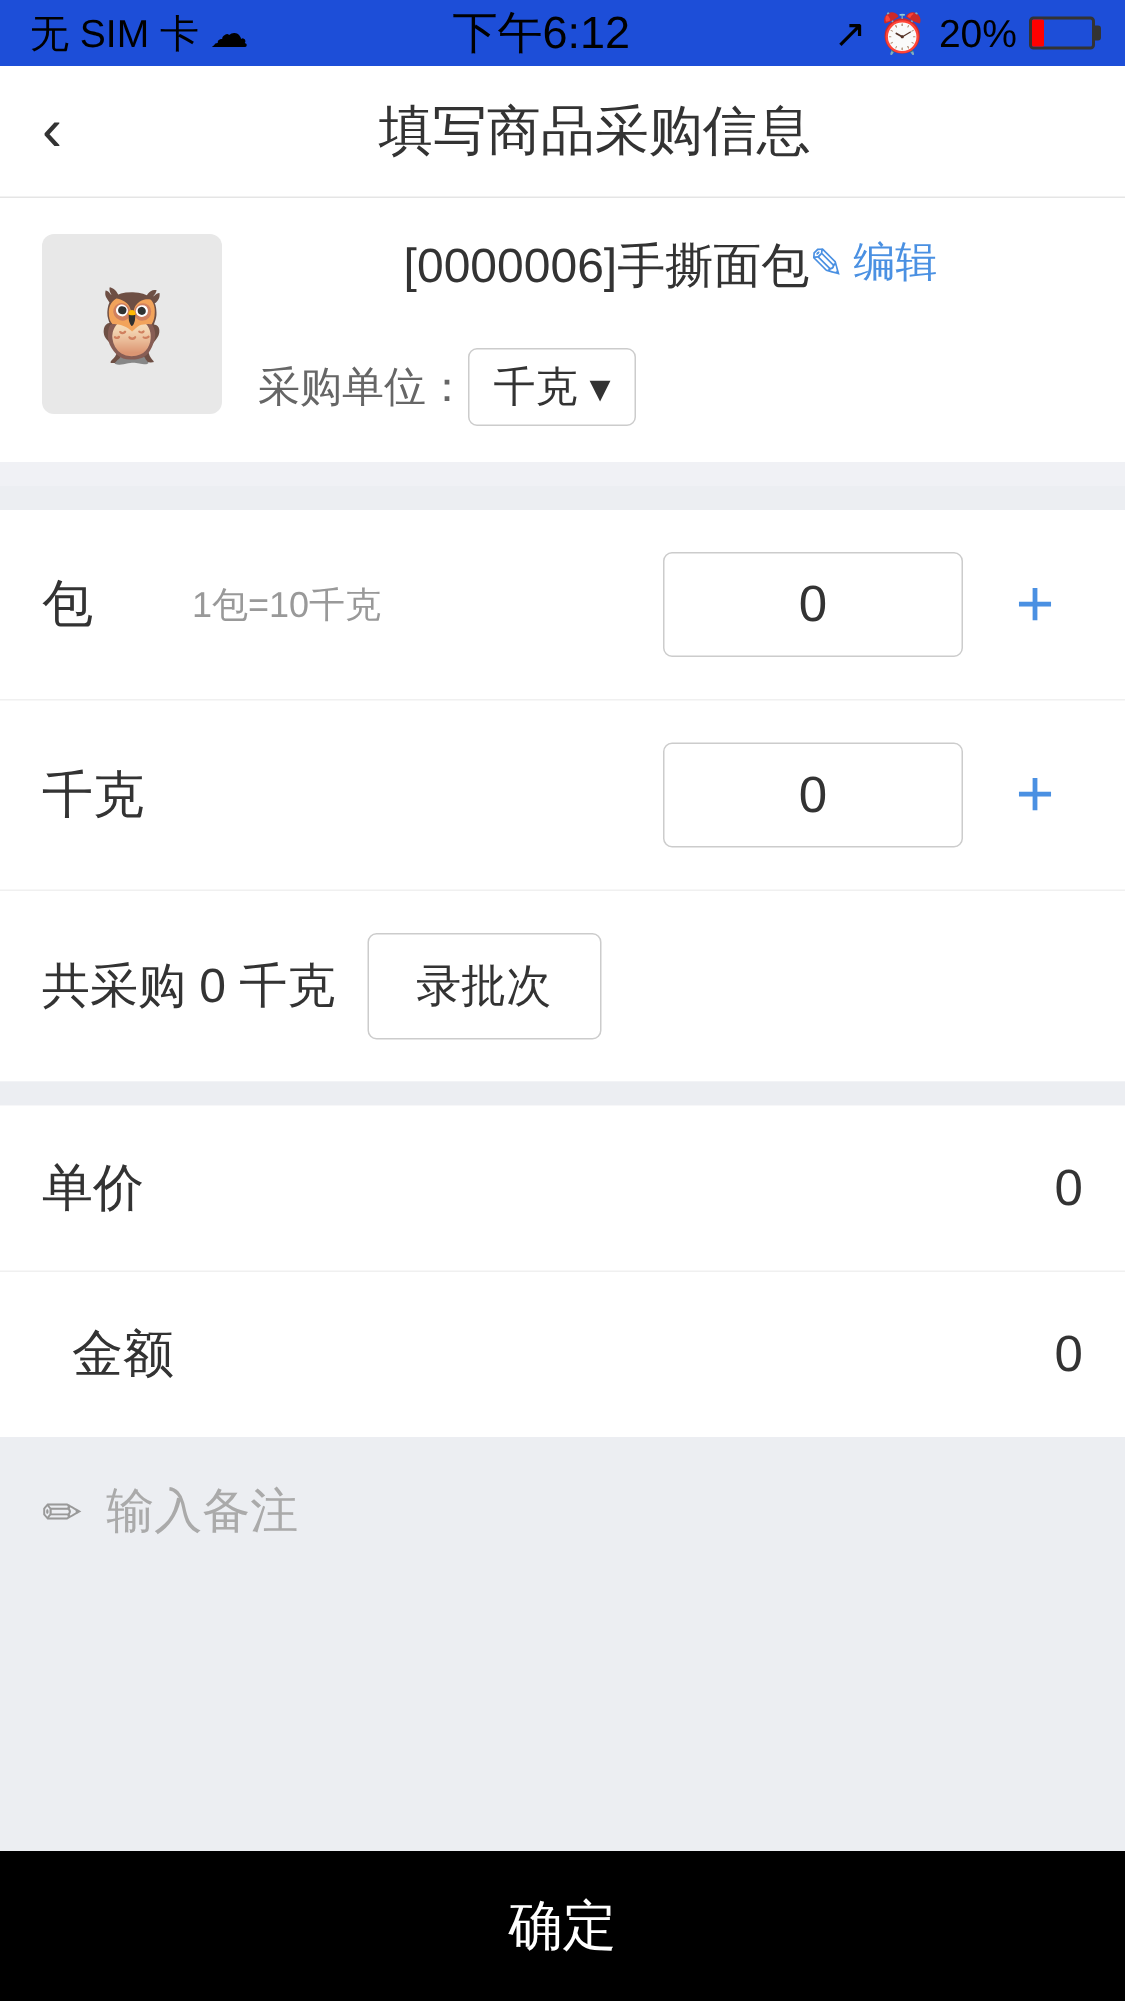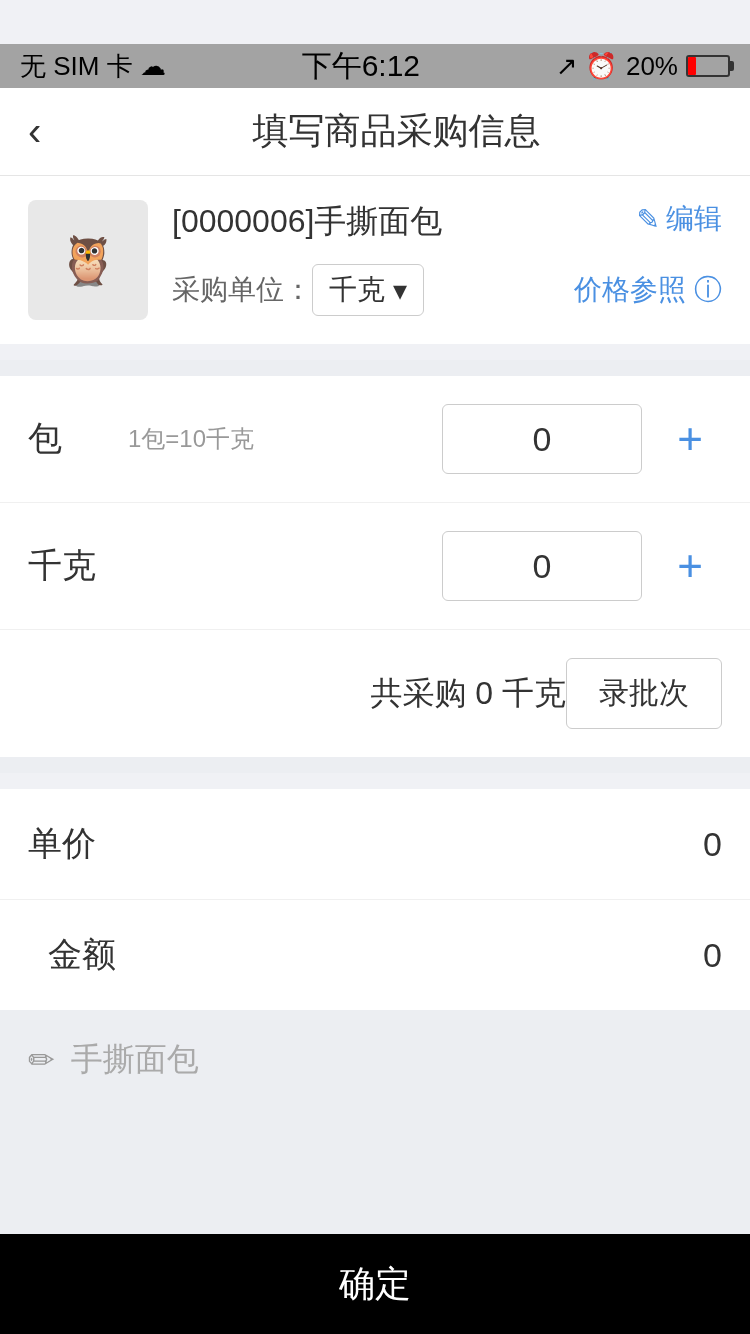--- a/index.html
+++ b/index.html
@@ -10,28 +10,27 @@
       font-family: -apple-system, "PingFang SC", "Helvetica Neue", Arial, sans-serif;
       background: #f0f1f5;
       font-size: 32px;
       color: #333;
     }
 
     
     .status-bar {
       width: 750px;
       height: 44px;
-      background: #a3a3a3;
+      background: #1d4ed8;
       display: flex;
       align-items: center;
       justify-content: space-between;
       padding: 0 20px;
       font-size: 26px;
       color: #000;
-      margin-top: 44px;
     }
     .status-left {
       display: flex;
       align-items: center;
       gap: 10px;
     }
     .status-center {
       font-size: 30px;
       font-weight: 500;
     }
@@ -114,23 +113,23 @@
     }
     .owl-logo {
       font-size: 48px;
       color: #999;
     }
     .product-info {
       flex: 1;
     }
     .product-header {
       display: flex;
-      justify-content: space-between;
+      justify-content: center;
       align-items: flex-start;
-      margin-bottom: 20px;
+      margin-bottom: 32px;
     }
     .product-name {
       font-size: 32px;
       color: #333;
       font-weight: 500;
     }
     .edit-btn {
       font-size: 28px;
       color: #4a90e2;
       display: flex;
@@ -226,41 +225,41 @@
       color: #4a90e2;
       cursor: pointer;
       font-weight: 300;
     }
 
     
     .total-row {
       background: #fff;
       display: flex;
       align-items: center;
-      justify-content: flex-end;
+      justify-content: flex-start;
       padding: 28px;
+      gap: 21px;
     }
     .total-text {
       font-size: 32px;
       color: #333;
     }
     .batch-btn {
       border: 1px solid #ccc;
       border-radius: 6px;
       padding: 14px 32px;
       font-size: 30px;
       color: #333;
       cursor: pointer;
       background: #fff;
     }
 
     
     .info-section {
       background: #fff;
-      margin-top: 16px;
     }
     .info-row {
       display: flex;
       align-items: center;
       justify-content: space-between;
       padding: 32px 28px;
       border-bottom: 1px solid #f0f0f0;
     }
     .info-row:last-child {
       border-bottom: none;
@@ -359,24 +358,20 @@
         </span>
       </div>
       <div class="product-second-row">
         <div class="product-unit">
           <span>采购单位：</span>
           <span class="unit-dropdown">
             <span>千克</span>
             <span>▾</span>
           </span>
         </div>
-        <span class="price-ref">
-          <span>价格参照</span>
-          <span>ⓘ</span>
-        </span>
       </div>
     </div>
   </div>
 
   <div class="section-divider"></div>
 
   <div class="input-section">
 
     <div class="input-row">
       <span class="input-label">包</span>
@@ -415,20 +410,20 @@
       <span class="info-value">0</span>
     </div>
     <div class="info-row">
       <span class="info-label">金额</span>
       <span class="info-value">0</span>
     </div>
   </div>
 
   <div class="remarks-section">
     <span class="remarks-icon">✏</span>
-    <span class="remarks-placeholder">手撕面包</span>
+    <span class="remarks-placeholder">输入备注</span>
   </div>
 
   <div class="content-area" style="min-height:320px;"></div>
 
 </div>
 
 <div class="confirm-btn">确定</div>
 
 </body></html>

